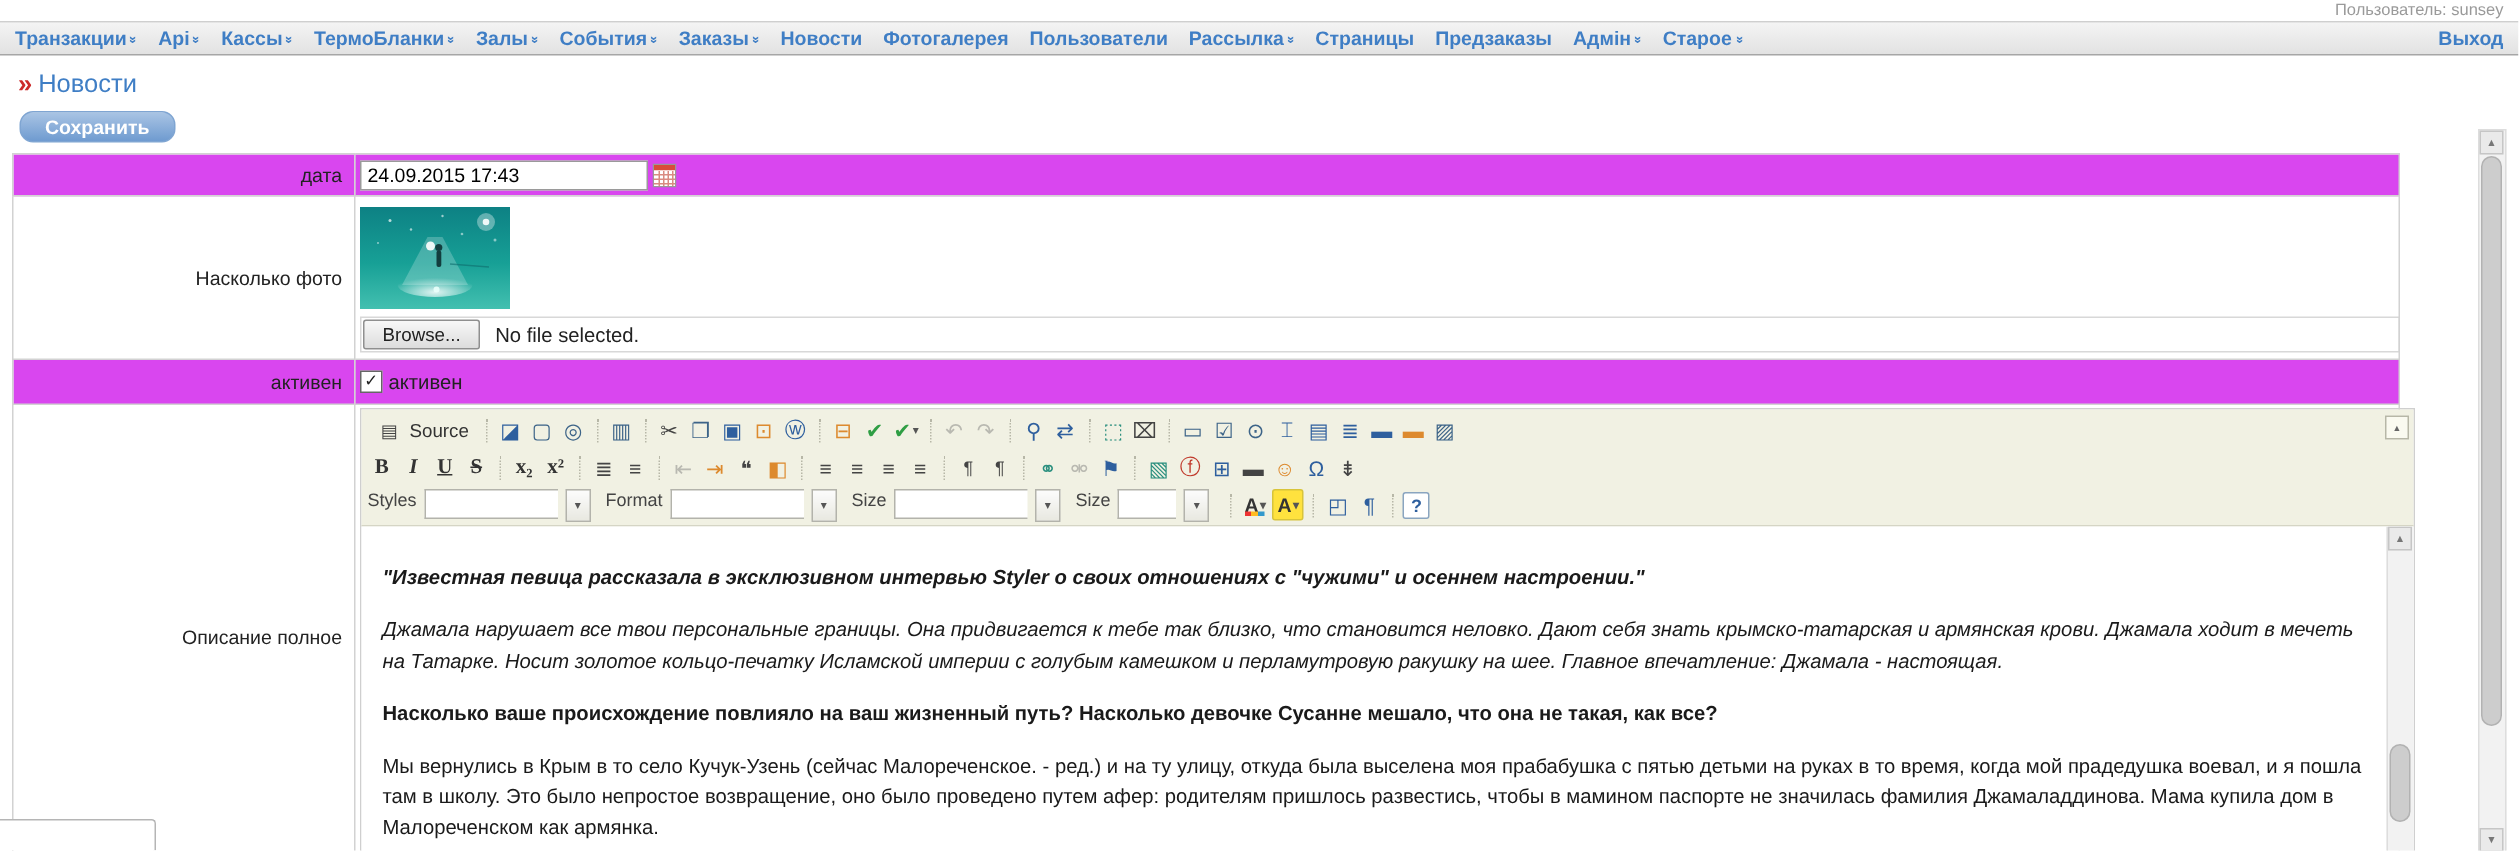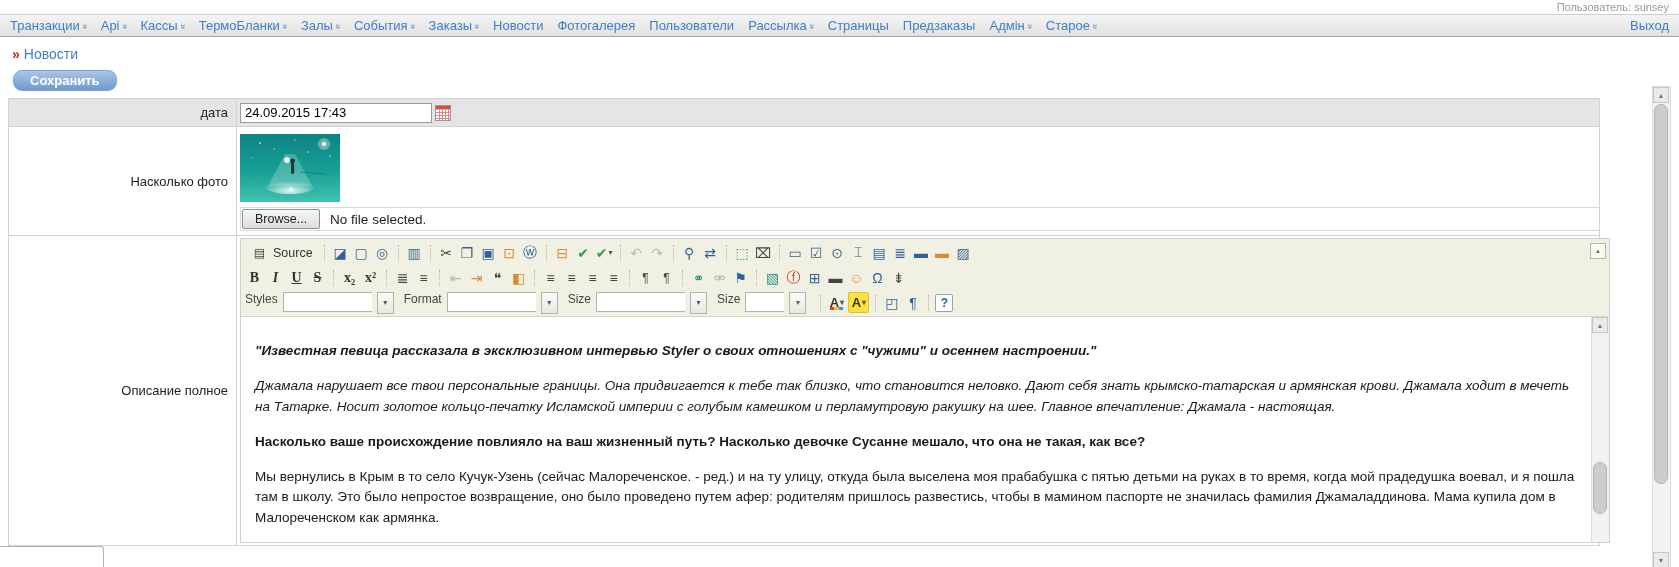--- a/index.html
+++ b/index.html
@@ -8,38 +8,38 @@
     font-family:"Liberation Sans",sans-serif;background:#fff;color:#222;
   }
   
   .userbar{height:13px;font-size:11px;color:#9a9a9a;text-align:right;padding:1px 10px 0 0}
   
   .navbar{
     height:21px;background:linear-gradient(#f4f4f4,#e2e2e2);
     border-top:1px solid #cfcfcf;border-bottom:1px solid #a6a6a6;
     display:flex;align-items:center;padding:0 10px;gap:14px;
   }
-  .nav-item{color:#3f7ec5;font-weight:normal;font-size:13px;text-decoration:none;cursor:pointer;white-space:nowrap;display:inline-flex;align-items:center}
+  .nav-item{color:#3f7ec5;font-weight:bold;font-size:13px;text-decoration:none;cursor:pointer;white-space:nowrap;display:inline-flex;align-items:center}
   .chev{display:inline-block;transform:rotate(90deg);font-size:9px;line-height:1;margin-left:2px;position:relative;top:1px;color:#3f7ec5}
   .logout{margin-left:auto}
   
-  .breadcrumb{margin:9px 0 0 12px;font-size:14px}
+  .breadcrumb{margin:9px 0 0 12px;font-size:17px}
   .bc-arrow{color:#cc2b2b;font-weight:bold}
   .bc-link{color:#3f7ec5;text-decoration:none;margin-left:4px;cursor:pointer}
   
   .save-btn{
     display:inline-block;margin:8px 0 7px 13px;height:21px;min-width:100px;padding:0 16px;
     border-radius:9px;border:1px solid #7fa5d2;background:linear-gradient(#a9c4e4,#6f9bd0);
     color:#fff;font-weight:bold;font-size:13px;font-family:inherit;cursor:pointer;line-height:19px;text-align:center;
   }
   
   table.form{border-collapse:collapse;margin-left:8px;width:1592px;table-layout:fixed}
   table.form td{border:1px solid #d2d2d2;font-size:13px;vertical-align:middle}
   td.lbl{width:218px;text-align:right;padding-right:8px;color:#222}
-  tr.gray td{background:#e5e5e5}
+  tr.gray td{background:#d946ef}
   tr.white td{background:#fff}
   td.fld{padding:2px 3px}
   .row-title td{height:23px}.row-date td{height:23px}
   .row-photo td{height:104px}.row-active td{height:25px}
   .row-desc td{height:304px}
   input.txt{border:1px solid #9a9a9a;height:16px;font:13px "Liberation Sans",sans-serif;padding:1px 4px;background:#fff}
   .title-input{width:1352px}
   .date-input{width:182px;vertical-align:middle}
   .req{color:#d03030;font-weight:bold;margin-left:4px}
   .cal-btn{display:inline-block;vertical-align:middle;margin-left:3px;cursor:pointer;line-height:0}
@@ -223,20 +223,29 @@
         <rect x="51" y="29" width="3.2" height="11" rx="1.4" fill="#123d3e"></rect>
         <ellipse cx="51" cy="55" rx="2" ry="2" fill="#e9fffb" opacity="0.9"></ellipse>
         <line x1="60" y1="38" x2="86" y2="40" stroke="#0e6d6e" stroke-width="1" opacity="0.6"></line>
       </svg>
       <div class="filebox">
         <span class="browse">Browse...</span>
         <span class="file-status">No file selected.</span>
       </div>
     </td>
   </tr>
+  <tr class="gray row-active">
+    <td class="lbl"><span>активен</span></td>
+    <td class="fld">
+      <span class="checkrow">
+        <span class="cb">✓</span>
+        <span>активен</span>
+      </span>
+    </td>
+  </tr>
   <tr class="white row-desc">
     <td class="lbl"><span>Описание полное</span></td>
     <td class="fld" style="vertical-align:top;">
       <div class="editor">
         <div class="tbar">
           <span class="collapse-btn">▴</span>
 
           <div class="trow">
             <span class="src-btn">
                   <span class="ti small c-dark">▤</span>

